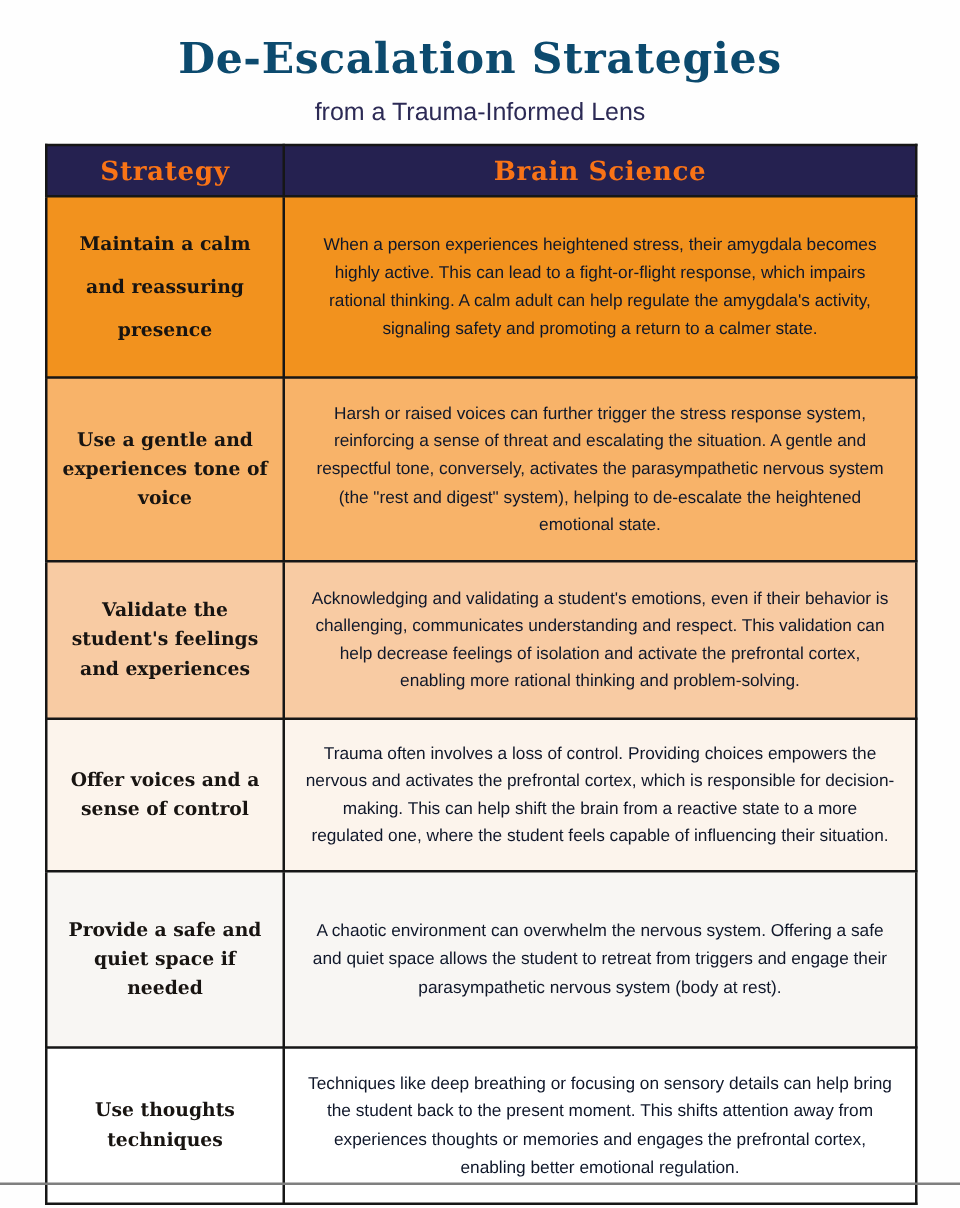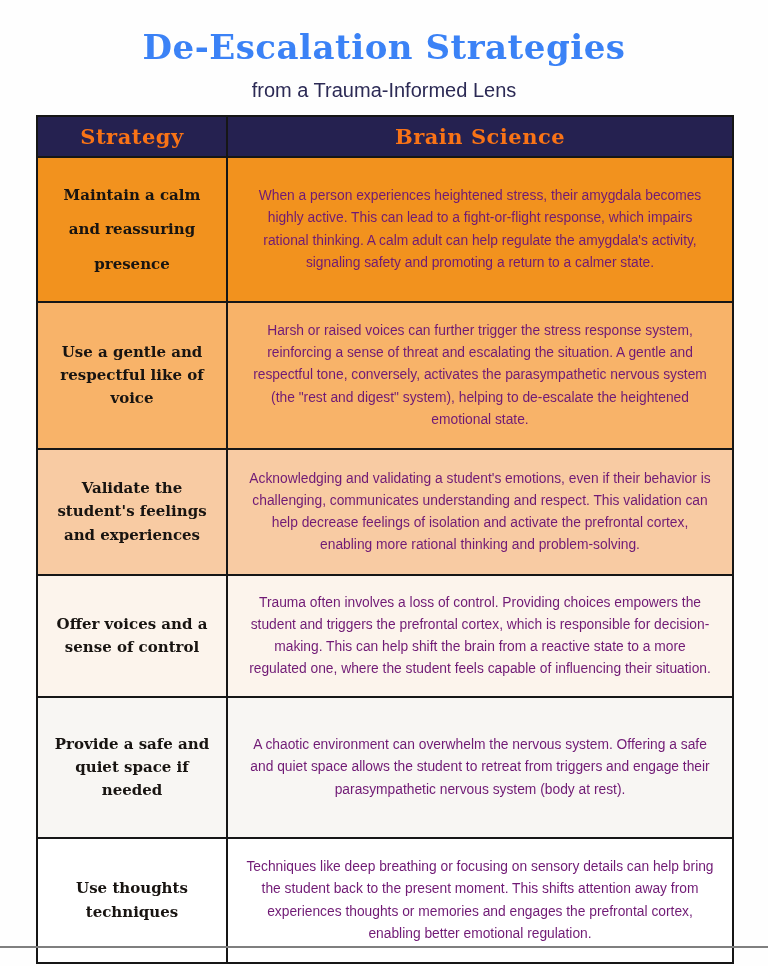--- a/index.html
+++ b/index.html
@@ -11,21 +11,21 @@
     background: #fefefe;
     font-family: "Liberation Sans", sans-serif;
     overflow: hidden;
   }
   .doc-header { text-align: center; padding-top: 27px; }
   .doc-title {
     font-family: "DejaVu Serif", serif;
     font-weight: bold;
     font-size: 34px;
     letter-spacing: 0.5px;
-    color: #3b82f6;
+    color: #0c4a6e;
   }
   .doc-subtitle {
     margin-top: 12px;
     font-family: "Liberation Sans", sans-serif;
     font-size: 20px;
     color: #2c2a55;
   }
   table.strategies {
     position: absolute;
     left: 36px;
@@ -54,21 +54,21 @@
     font-weight: bold;
     font-size: 15px;
     line-height: 1.55;
     color: #181411;
     padding: 6px 10px;
   }
   tr.r0 td.strategy-cell { line-height: 2.3; }
   td.science-cell {
     font-size: 13.8px;
     line-height: 1.6;
-    color: #701a75;
+    color: #0f172a;
     padding: 10px 16px;
   }
   tr.r0 { height: 145px; }
   tr.r1 { height: 147px; }
   tr.r2 { height: 126px; padding-left: 32px; }
   tr.r3 { height: 122px; }
   tr.r4 { height: 141px; }
   tr.r5 { height: 125px; }
   .page-edge-line {
     position: absolute;
@@ -99,30 +99,30 @@
         <th>Strategy</th>
         <th>Brain Science</th>
       </tr>
     </thead>
     <tbody>
       <tr class="r0" style="background-color: rgb(242, 146, 30);">
         <td class="strategy-cell">Maintain a calm and reassuring presence</td>
         <td class="science-cell">When a person experiences heightened stress, their amygdala becomes highly active. This can lead to a fight-or-flight response, which impairs rational thinking. A calm adult can help regulate the amygdala's activity, signaling safety and promoting a return to a calmer state.</td>
       </tr>
       <tr class="r1" style="background-color: rgb(248, 179, 105);">
-        <td class="strategy-cell">Use a gentle and respectful like of voice</td>
+        <td class="strategy-cell">Use a gentle and experiences tone of voice</td>
         <td class="science-cell">Harsh or raised voices can further trigger the stress response system, reinforcing a sense of threat and escalating the situation. A gentle and respectful tone, conversely, activates the parasympathetic nervous system (the "rest and digest" system), helping to de-escalate the heightened emotional state.</td>
       </tr>
       <tr class="r2" style="background-color: rgb(248, 203, 163);">
         <td class="strategy-cell">Validate the student's feelings and experiences</td>
         <td class="science-cell">Acknowledging and validating a student's emotions, even if their behavior is challenging, communicates understanding and respect. This validation can help decrease feelings of isolation and activate the prefrontal cortex, enabling more rational thinking and problem-solving.</td>
       </tr>
       <tr class="r3" style="background-color: rgb(252, 244, 236);">
         <td class="strategy-cell">Offer voices and a sense of control</td>
-        <td class="science-cell">Trauma often involves a loss of control. Providing choices empowers the student and triggers the prefrontal cortex, which is responsible for decision-making. This can help shift the brain from a reactive state to a more regulated one, where the student feels capable of influencing their situation.</td>
+        <td class="science-cell">Trauma often involves a loss of control. Providing choices empowers the nervous and activates the prefrontal cortex, which is responsible for decision-making. This can help shift the brain from a reactive state to a more regulated one, where the student feels capable of influencing their situation.</td>
       </tr>
       <tr class="r4" style="background-color: rgb(248, 246, 243);">
         <td class="strategy-cell">Provide a safe and quiet space if needed</td>
         <td class="science-cell">A chaotic environment can overwhelm the nervous system. Offering a safe and quiet space allows the student to retreat from triggers and engage their parasympathetic nervous system (body at rest).</td>
       </tr>
       <tr class="r5" style="background-color: rgb(255, 255, 255);">
         <td class="strategy-cell">Use thoughts techniques</td>
         <td class="science-cell">Techniques like deep breathing or focusing on sensory details can help bring the student back to the present moment. This shifts attention away from experiences thoughts or memories and engages the prefrontal cortex, enabling better emotional regulation.</td>
       </tr>
     </tbody>

